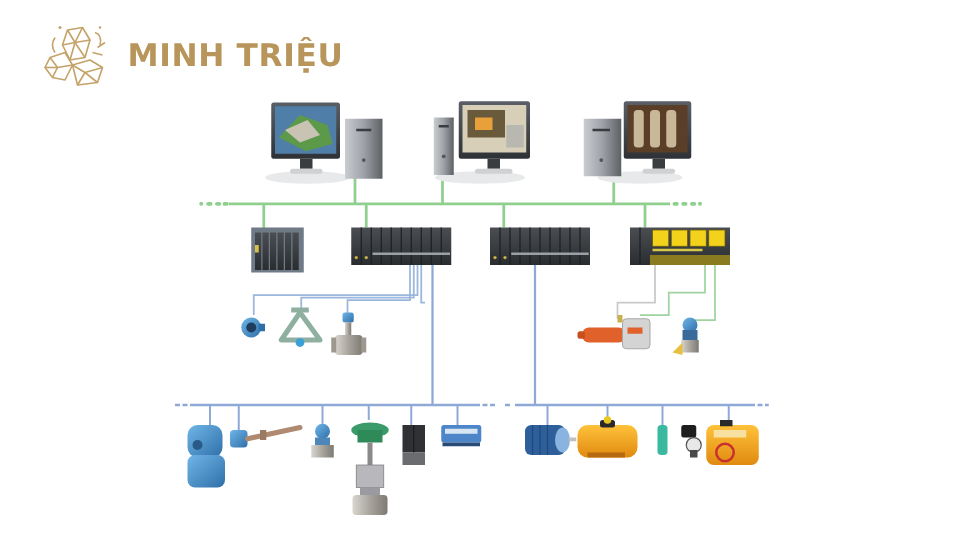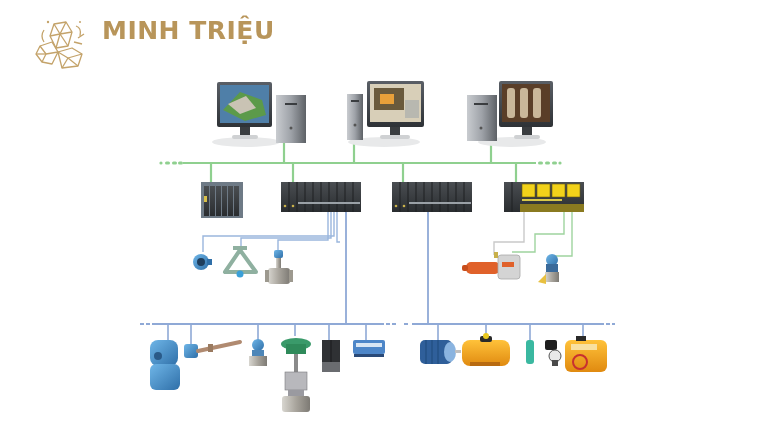--- a/index.html
+++ b/index.html
@@ -1,18 +1,18 @@
 <!DOCTYPE html>
 <html><head>
 <meta charset="utf-8">
 <style>
   html,body{margin:0;padding:0;background:#ffffff;}
   body{width:768px;height:432px;position:relative;overflow:hidden;font-family:"Liberation Sans",sans-serif;}
   #stage{position:absolute;left:0;top:0;width:768px;height:432px;}
-  .logo{position:absolute;left:32px;top:16px;height:56px;display:flex;align-items:flex-start;}
+  .logo{position:absolute;left:32px;top:16px;height:56px;display:flex;align-items:center;}
   .logo-text{font-family:"DejaVu Sans",sans-serif;font-weight:bold;font-size:25px;color:#b8955a;letter-spacing:0.5px;margin-left:10px;}
   svg{position:absolute;left:0;top:0;}
 </style>
 </head>
 <body>
 
 <div id="stage">
 
   <div class="logo">
     <svg width="60" height="56" viewBox="0 0 60 56" style="position:relative;">

